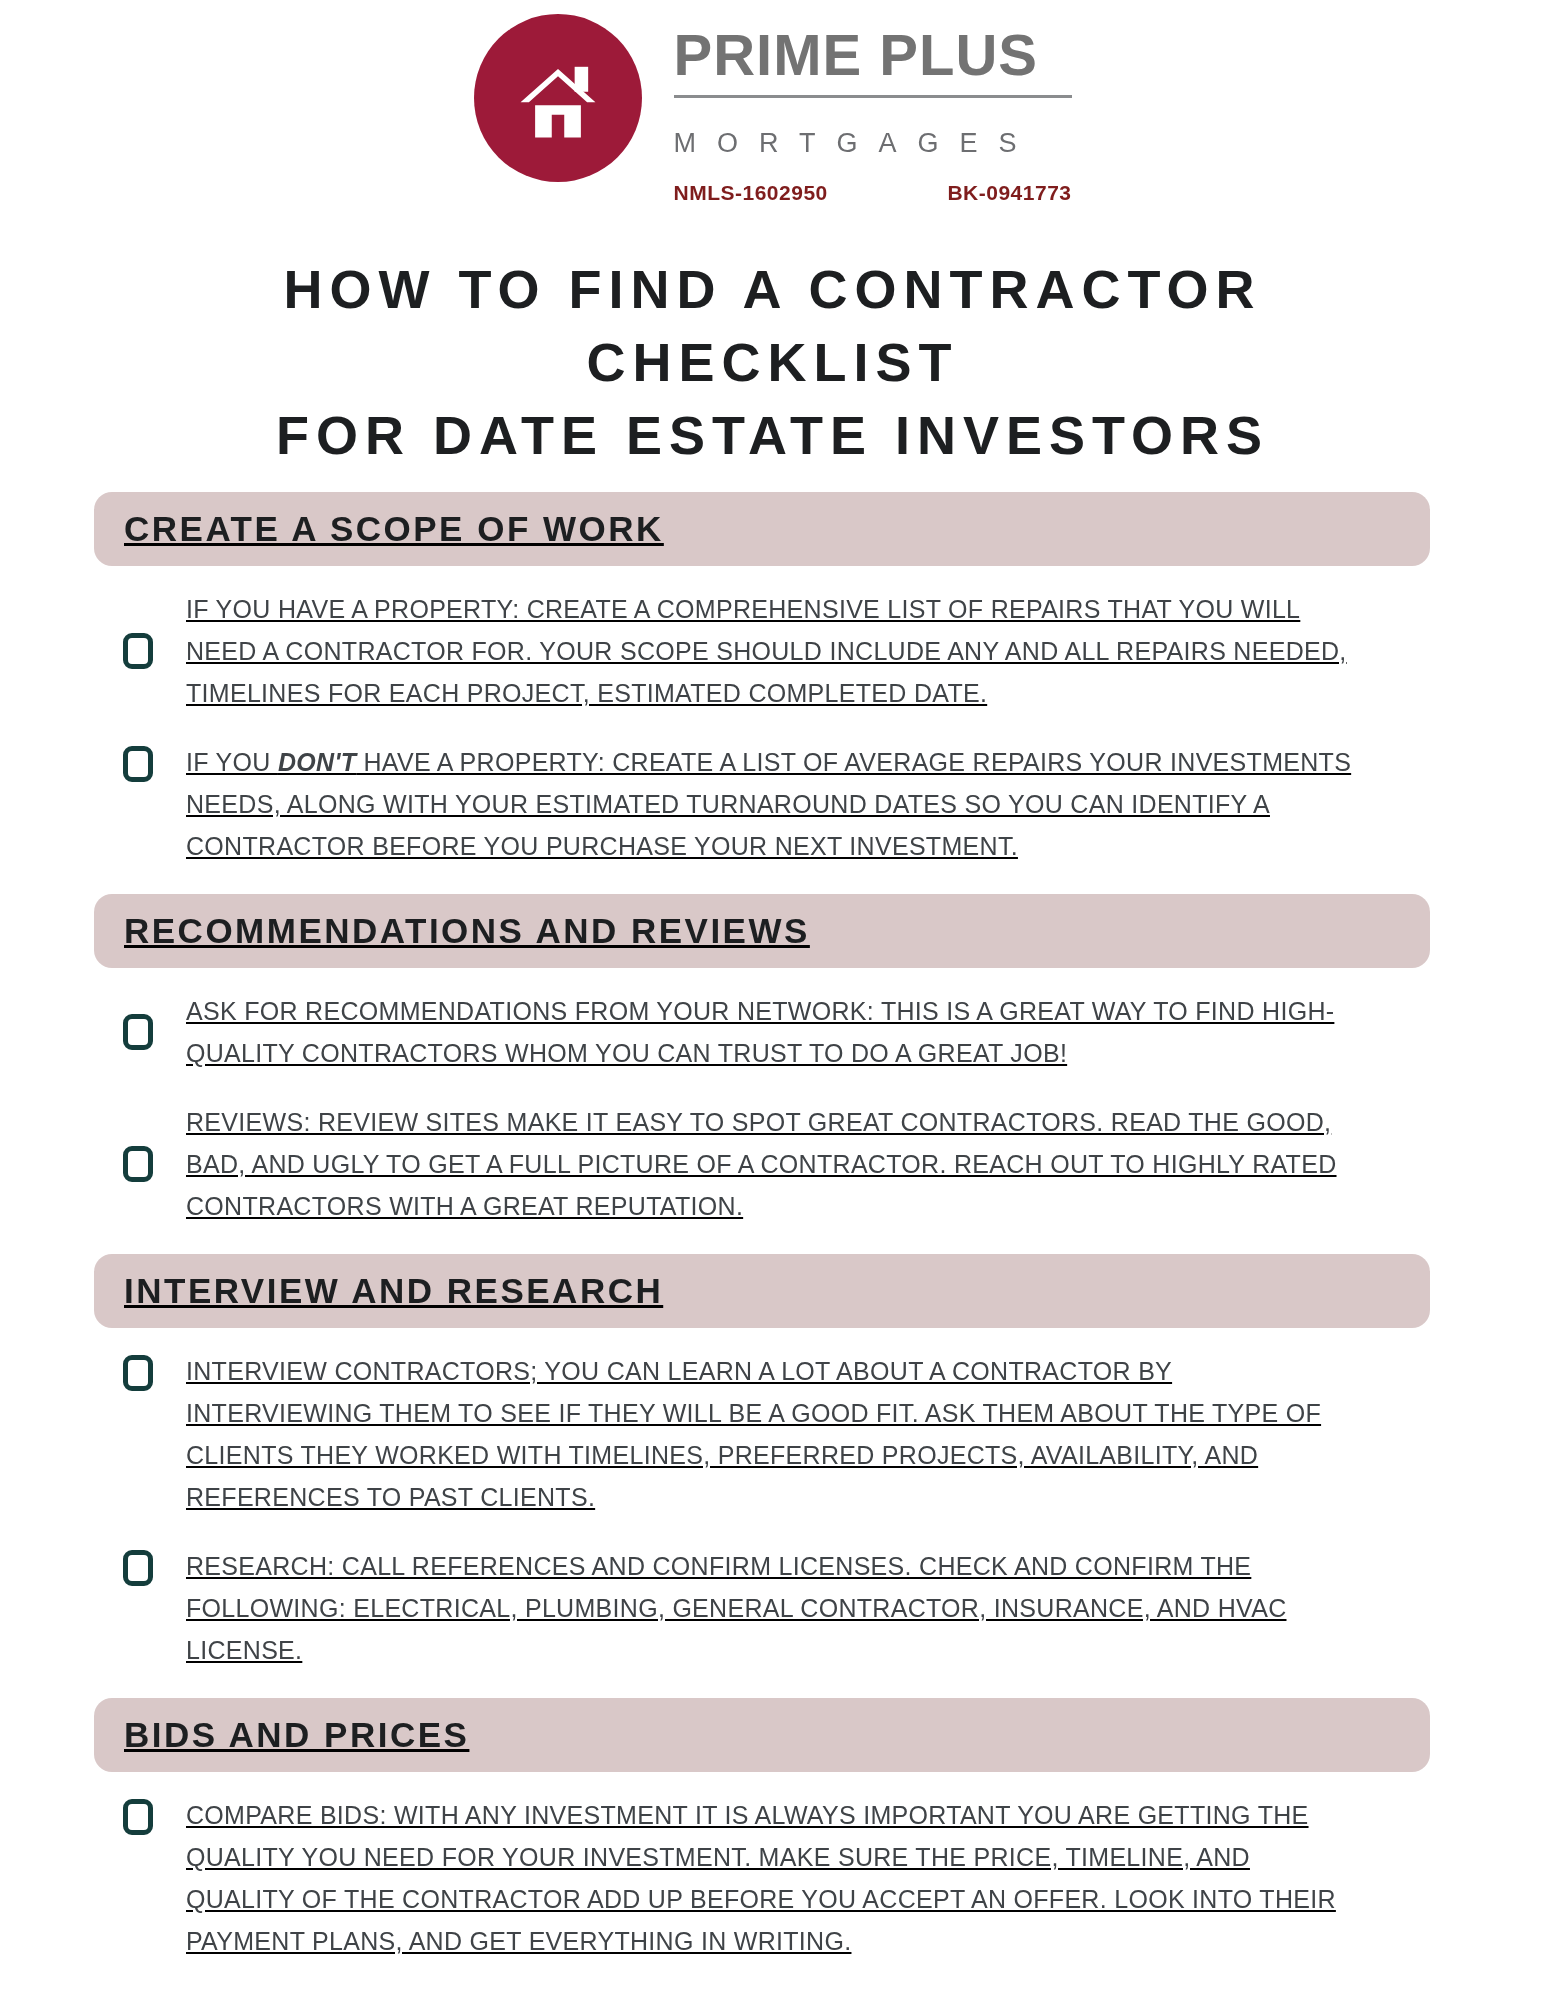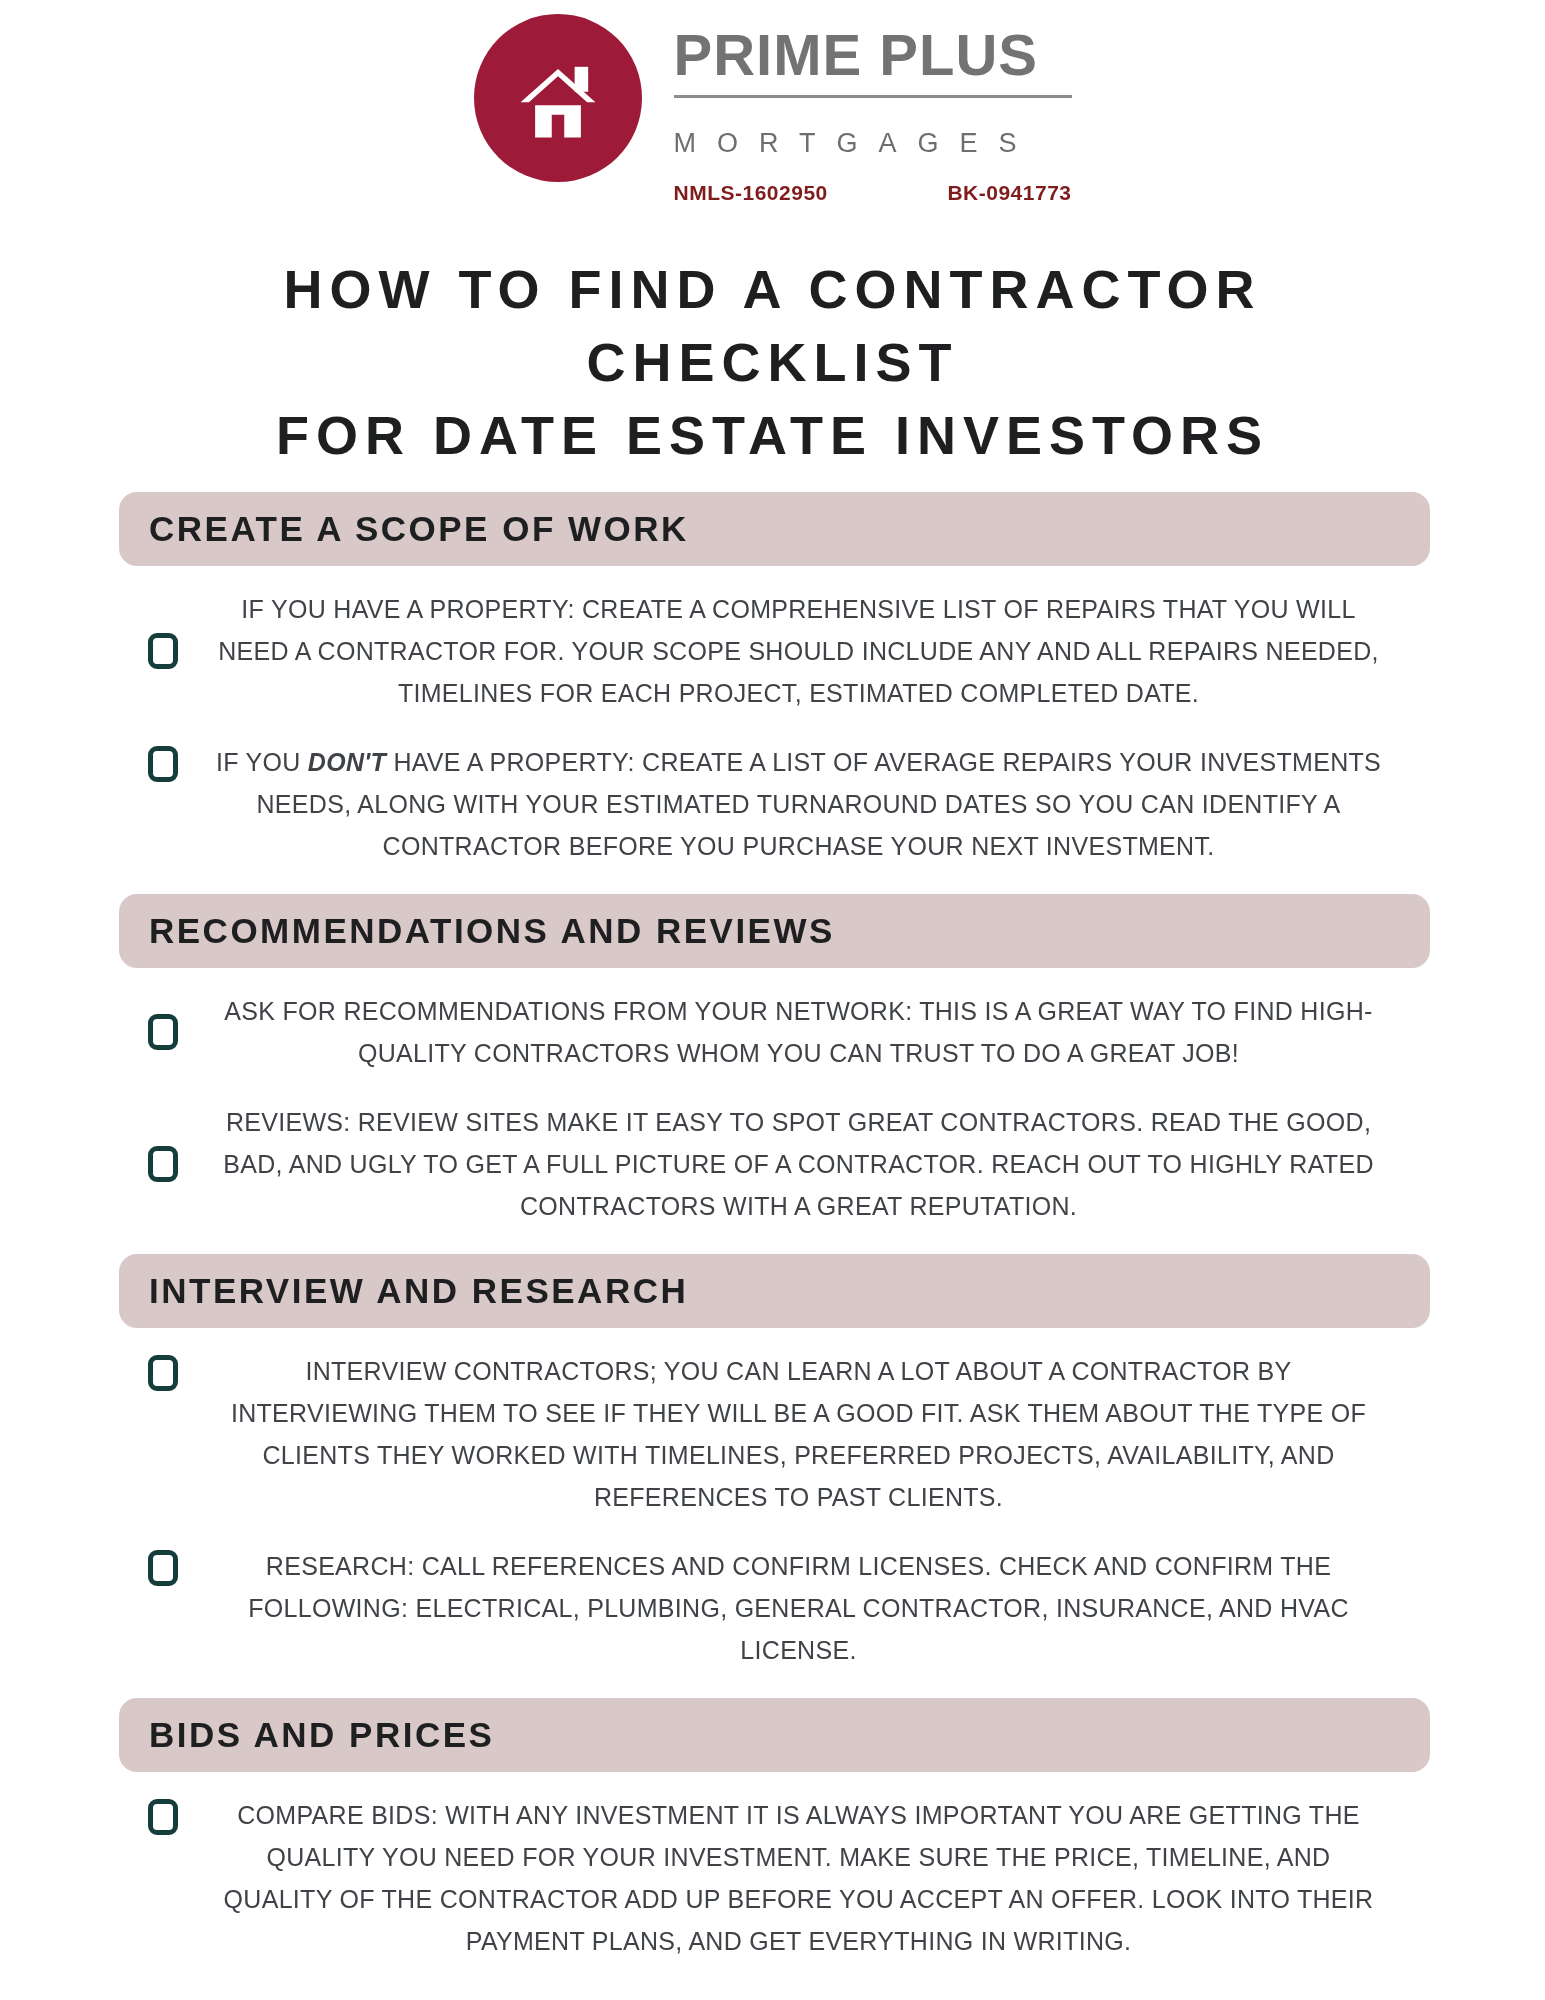--- a/index.html
+++ b/index.html
@@ -16,26 +16,26 @@
   .brand{font-size:58px;font-weight:bold;color:#737373;letter-spacing:1px;line-height:1;white-space:nowrap;}
   .brand-rule{height:3px;background:#8a8c8e;margin:11px 0 9px;}
   .brand-sub{font-size:27px;color:#6d6e71;letter-spacing:21px;line-height:1;white-space:nowrap;margin-top:32px;}
   .ids{display:flex;justify-content:space-between;margin-top:24px;
     font-weight:bold;font-size:21px;color:#7f1d1d;letter-spacing:0.5px;}
   
   .title{margin-top:48px;text-align:center;color:#1d1f21;font-weight:bold;
     font-size:54px;letter-spacing:7px;}
   .title-line{line-height:73px;}
   
-  .content{padding:0 115px 0 119px;}
+  .content{padding:0 115px 0 94px;text-decoration:underline;}
   .section{margin-bottom:6px;}
   .section-bar{height:74px;border-radius:18px;background:#d9c8c8;
     display:flex;align-items:center;padding-left:30px;margin-top:20px;margin-bottom:22px;}
   .section-heading{font-size:35px;font-weight:bold;letter-spacing:2.5px;color:#1d1f21;}
-  .item{display:flex;align-items:flex-start;margin:0 0 27px 29px;text-align:center;}
+  .item{display:flex;align-items:flex-start;margin:0 0 27px 29px;}
   .item.cb-center{align-items:center;}
   .checkbox{width:20px;height:26px;border:5px solid #143d3c;border-radius:9px;
     flex:none;margin-top:5px;background:#ffffff;}
   .item.cb-center .checkbox{margin-top:0;}
   .item-text{margin:0 0 0 33px;max-width:1175px;font-size:25px;line-height:42px;
     color:#3f4347;letter-spacing:0.3px;}
   .em{font-style:italic;font-weight:bold;}
 </style>
 </head>
 <body>

